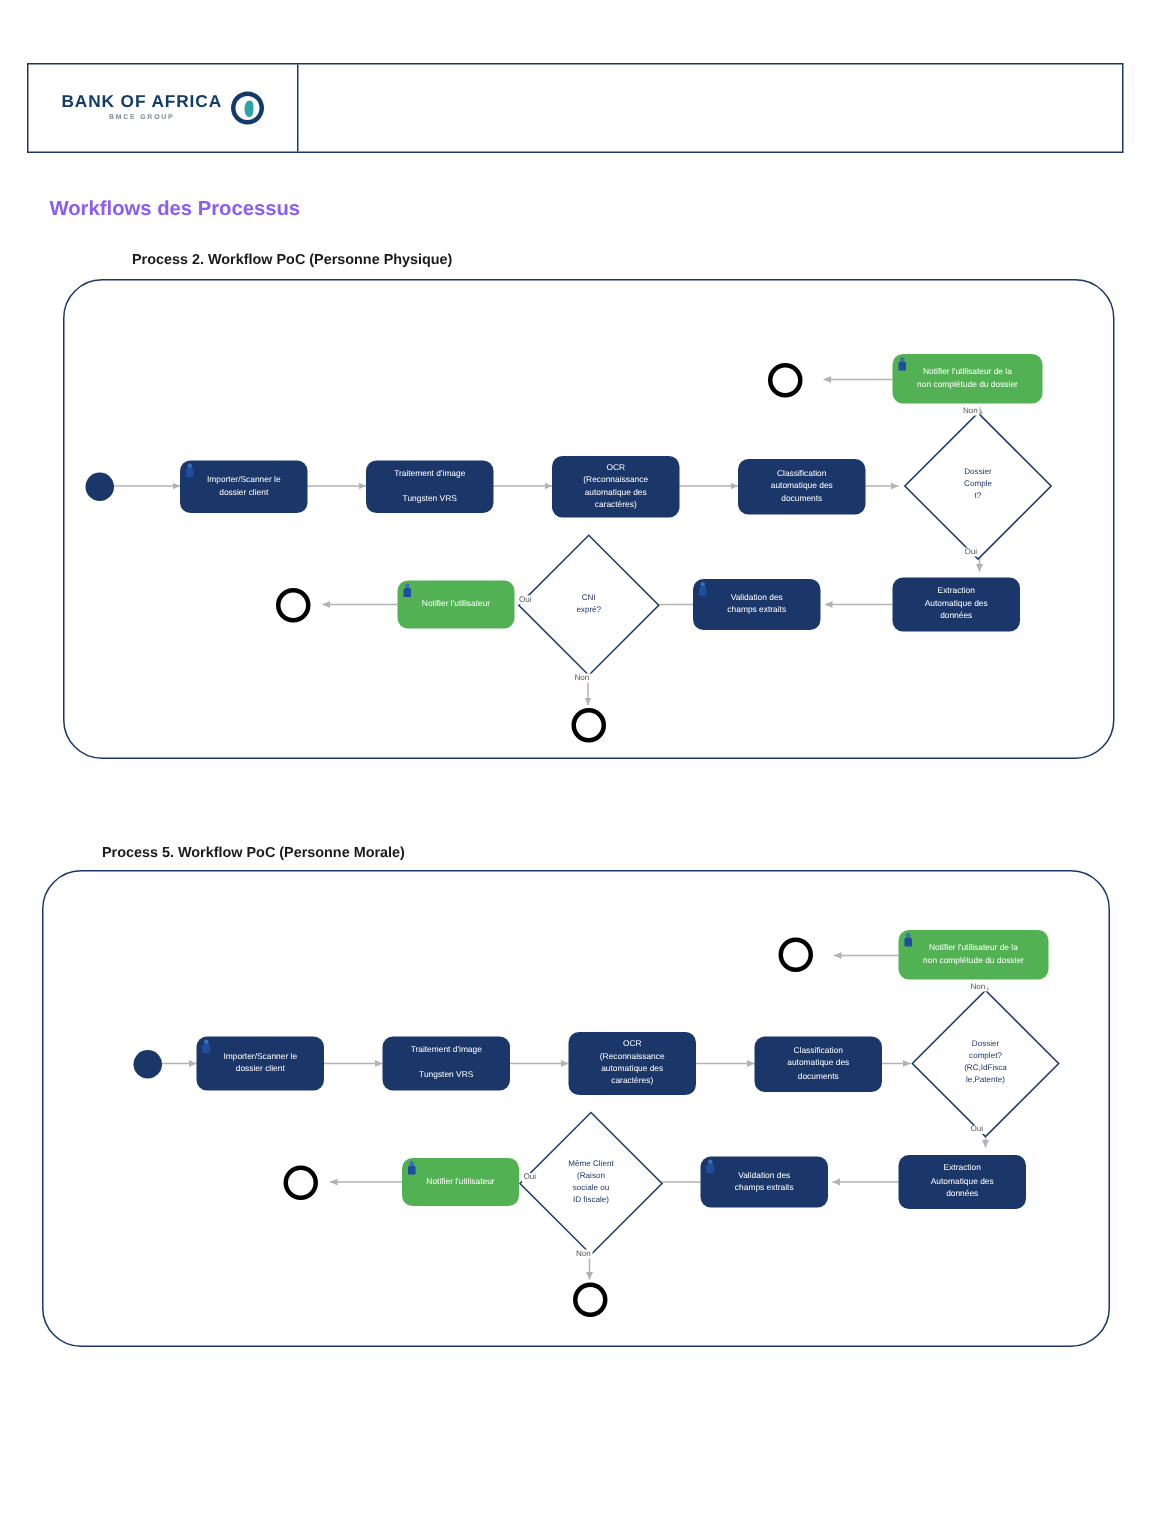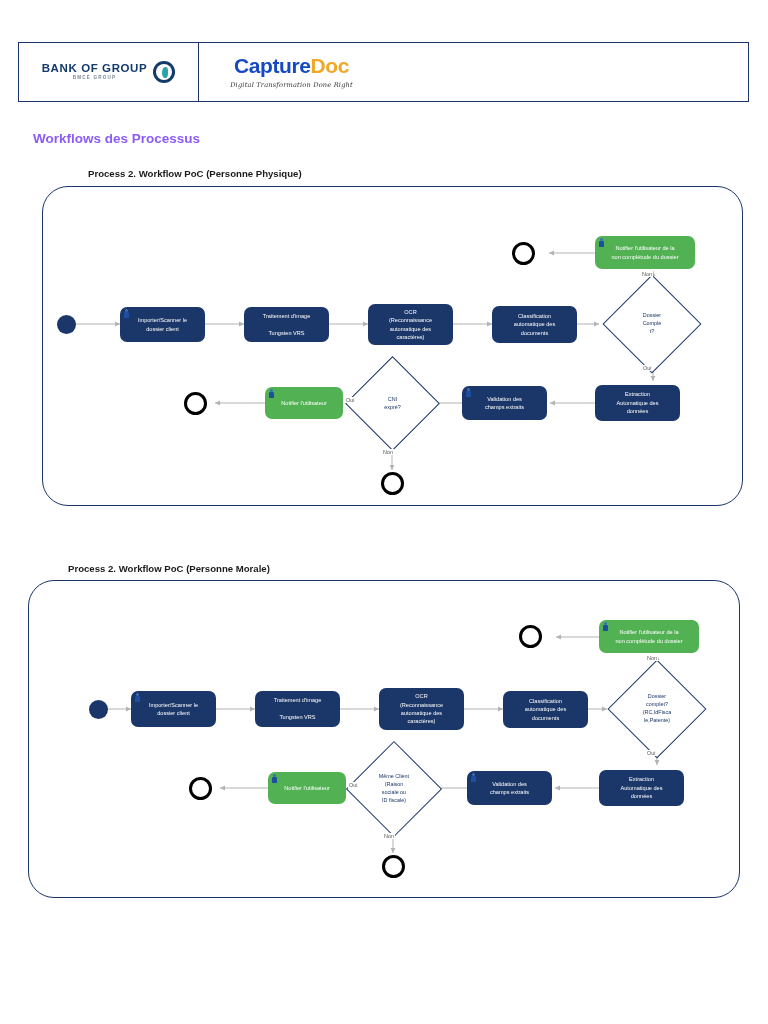--- a/index.html
+++ b/index.html
@@ -124,31 +124,25 @@
 </style>
 </head>
 <body>
 
 <div class="page">
 
   <div class="header">
     <div class="hdr-cell hdr-logo">
       <div class="boa-logo">
         <div class="boa-text">
-          <span class="boa-name">BANK OF GROUP</span>
+          <span class="boa-name">BANK OF AFRICA</span>
           <span class="boa-sub">BMCE GROUP</span>
         </div>
         <span class="boa-mark"></span>
       </div>
-    </div>
-    <div class="hdr-cell hdr-brand">
-      <div>
-        <span class="cd-word cd-blue">Capture</span><span class="cd-word cd-orange">Doc</span>
-      </div>
-      <div class="cd-tag">Digital Transformation Done Right</div>
     </div>
   </div>
 
   <div class="section-title">Workflows des Processus</div>
 
   <div class="proc-label proc1-label">Process 2. Workflow PoC (Personne Physique)</div>
 
   <div class="proc-box proc1">
     <div class="flow">
       <svg width="701" height="320">
@@ -254,21 +248,21 @@
       <div class="end-node" style="left:141px;top:205px;width:23px;height:23px;"></div>
       <div class="end-node" style="left:338px;top:285px;width:23px;height:23px;"></div>
 
       <div class="edge-label" style="left:598px;top:84px;">Non</div>
       <div class="edge-label" style="left:599px;top:178px;">Oui</div>
       <div class="edge-label" style="left:302px;top:210px;">Oui</div>
       <div class="edge-label" style="left:339px;top:262px;">Non</div>
     </div>
   </div>
 
-  <div class="proc-label proc2-label">Process 2. Workflow PoC (Personne Morale)</div>
+  <div class="proc-label proc2-label">Process 5. Workflow PoC (Personne Morale)</div>
 
   <div class="proc-box proc2">
     <div class="flow">
       <svg width="712" height="318">
         <defs>
           <marker id="ar2" markerWidth="6" markerHeight="6" refX="5" refY="3" orient="auto">
             <path d="M0,0.6 L5,3 L0,5.4 z" fill="#b3b3b3"></path>
           </marker>
         </defs>
         <g stroke="#b3b3b3" stroke-width="1" fill="none" marker-end="url(#ar2)">

